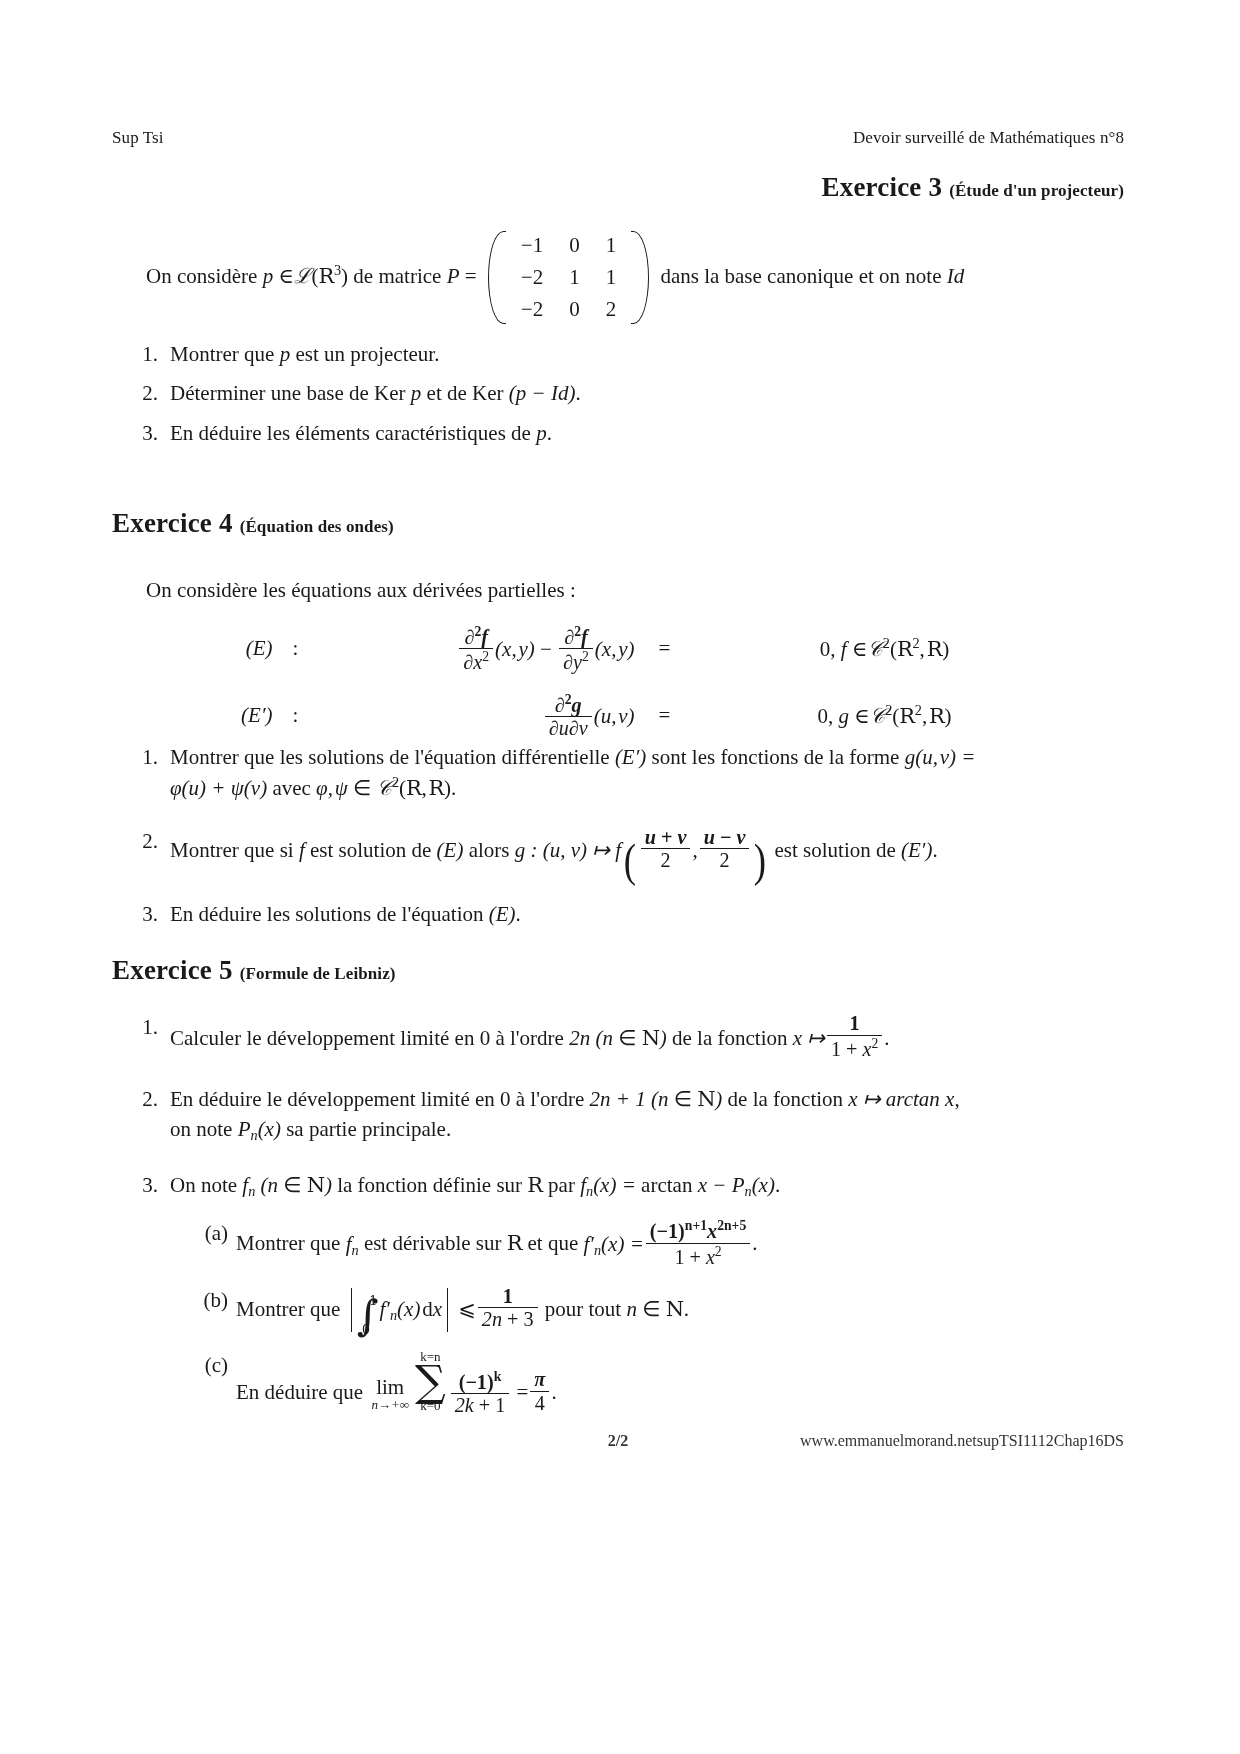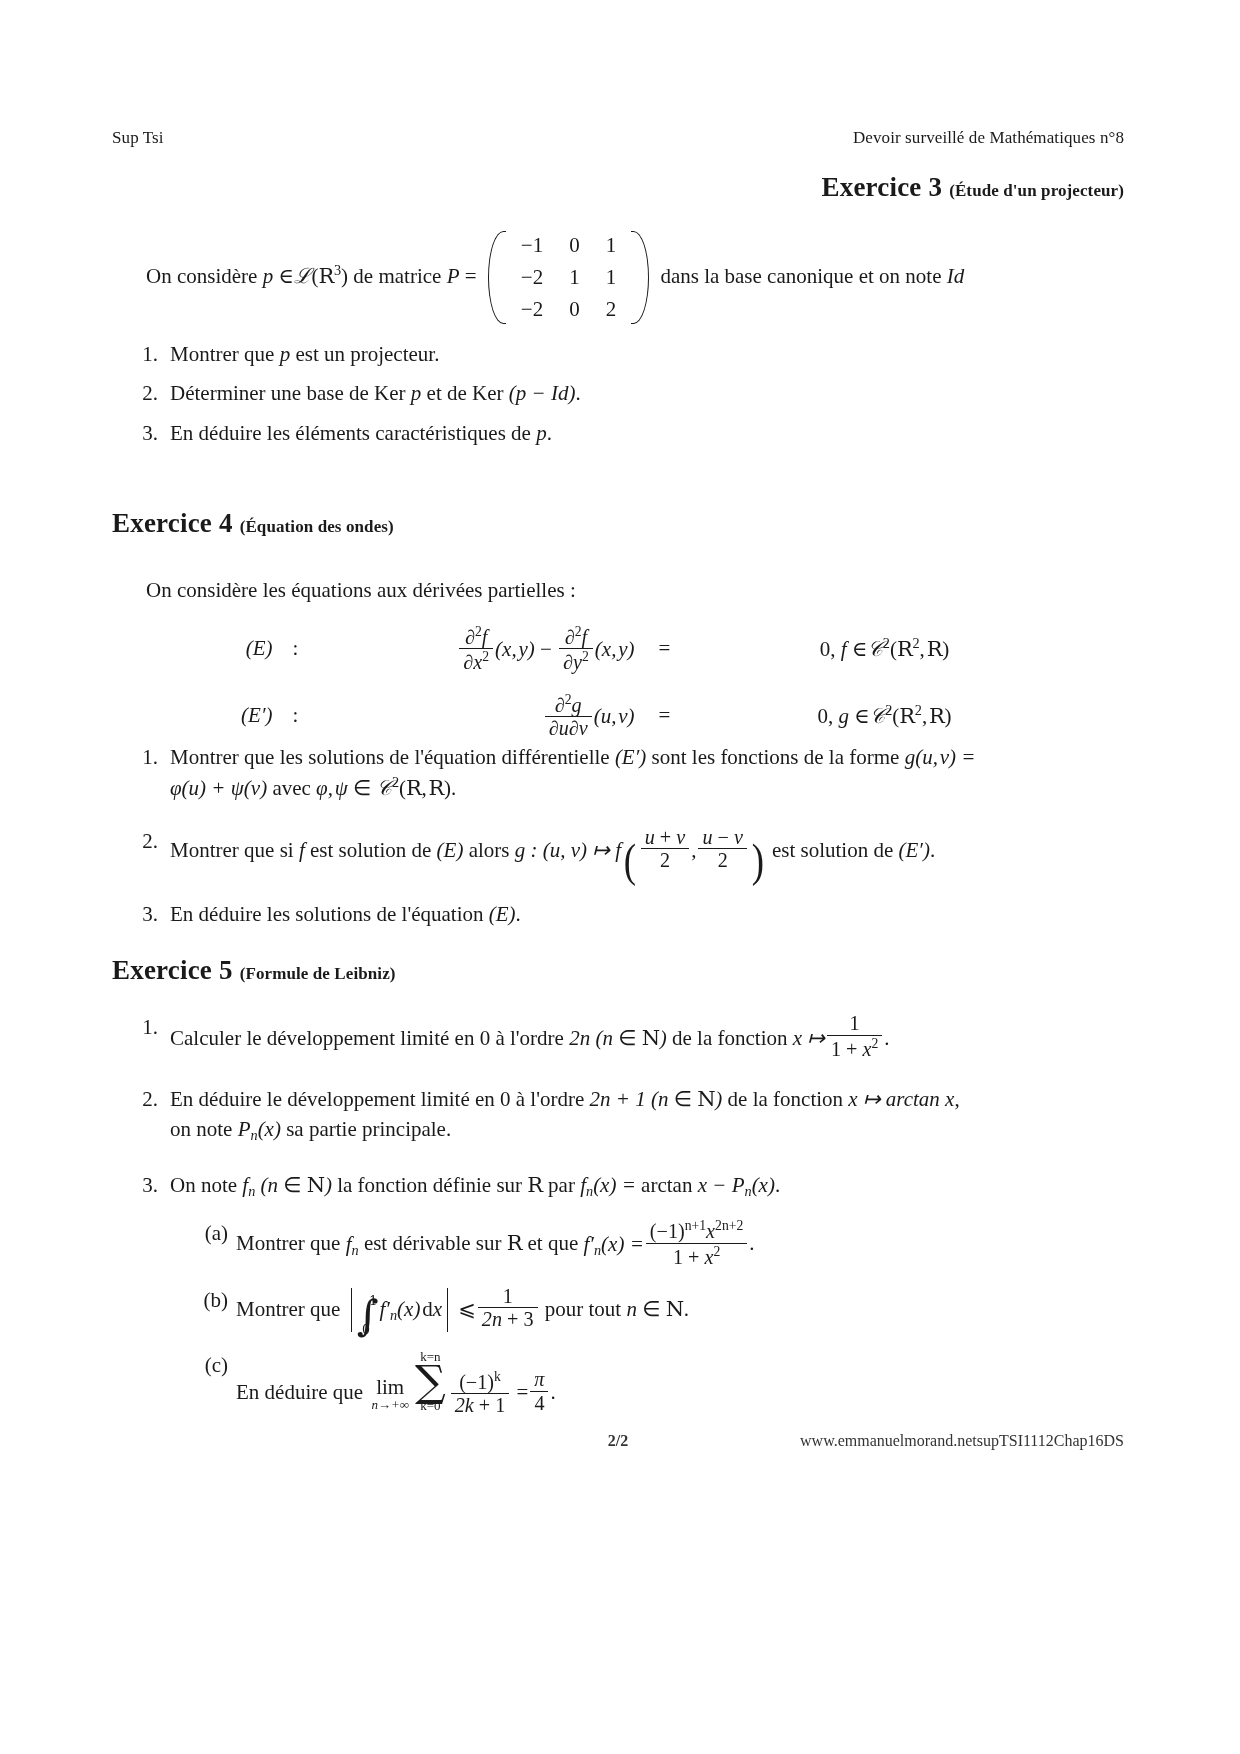--- a/index.html
+++ b/index.html
@@ -97,21 +97,21 @@
   sub.ix { font-size: .68em; font-style: italic; vertical-align: -.28em; }
 
   .frac {
     display: inline-block;
     vertical-align: -0.52em;
     text-align: center;
     font-size: .96em;
     line-height: 1.12;
     margin: 0 2px;
   }
-  .frac > .n { display: block; padding: 0 4px; }
+  .frac > .n { display: block; padding: 0 4px; font-weight: bold; }
   .frac > .d { display: block; border-top: 1.3px solid #1a1a1a; padding: 0 4px; }
   .frac.big { vertical-align: -0.62em; }
 
   
   .matrix {
     display: inline-block;
     vertical-align: middle;
     position: relative;
     padding: 0 22px;
     margin: 0 4px;
@@ -425,21 +425,21 @@
         <span class="math">(n <span class="up">∈</span> <span class="bb">N</span>)</span>
         <span>la fonction définie sur <span class="bb">R</span> par</span>
         <span class="math">f<sub class="ix">n</sub>(x) = <span class="up">arctan</span> x − P<sub class="ix">n</sub>(x)</span><span>.</span>
 
         <ol class="enum sub">
           <li>
             <span class="num">(a)</span>
             <span>Montrer que</span>
             <span class="math">f<sub class="ix">n</sub></span>
             <span>est dérivable sur <span class="bb">R</span> et que</span>
-            <span class="math">f′<sub class="ix">n</sub>(x) =</span><span class="frac big"><span class="n"><span class="up">(−1)</span><sup class="ex">n+1</sup><span class="math">x</span><sup class="ex">2n+2</sup></span><span class="d">1 + <span class="math">x</span><sup class="ex">2</sup></span></span><span>.</span>
+            <span class="math">f′<sub class="ix">n</sub>(x) =</span><span class="frac big"><span class="n"><span class="up">(−1)</span><sup class="ex">n+1</sup><span class="math">x</span><sup class="ex">2n+5</sup></span><span class="d">1 + <span class="math">x</span><sup class="ex">2</sup></span></span><span>.</span>
           </li>
 
           <li>
             <span class="num">(b)</span>
             <span>Montrer que</span>
             <span class="absbar"></span><span class="intop">∫<span class="lim top">1</span><span class="lim bot">0</span></span><span class="math">f′<sub class="ix">n</sub>(x) <span class="up">d</span>x</span><span class="absbar"></span>
             <span class="up">⩽</span><span class="frac"><span class="n up">1</span><span class="d"><span class="math">2n</span> + <span class="up">3</span></span></span>
             <span>pour tout</span>
             <span class="math">n <span class="up">∈</span> <span class="bb">N</span></span><span>.</span>
           </li>

